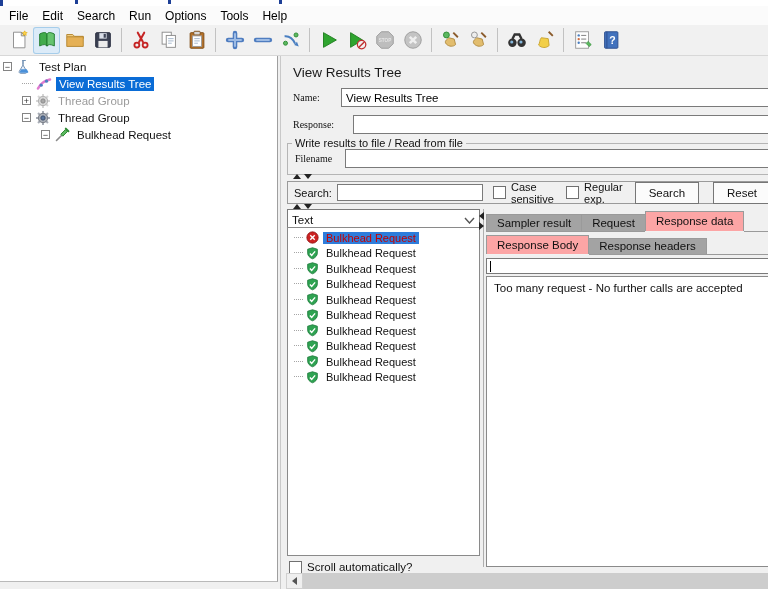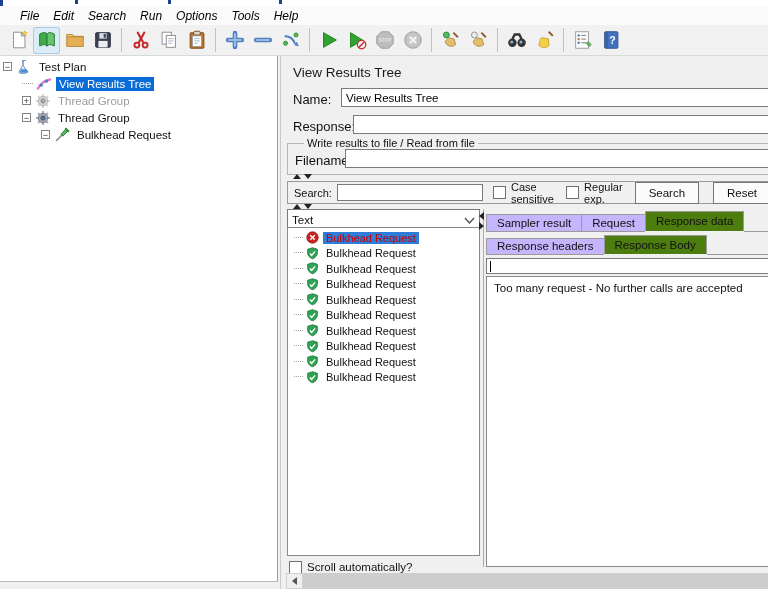--- a/index.html
+++ b/index.html
@@ -6,21 +6,21 @@
   body{
     width:768px;height:589px;position:relative;overflow:hidden;
     background:#f0f0f0;font-family:"Liberation Sans",sans-serif;color:#111;
     -webkit-font-smoothing:antialiased;
   }
   
   .titlebar{position:absolute;left:0;top:0;right:0;height:6px;background:#fff;}
   .titlebar .edge{position:absolute;left:0;top:0;width:3px;height:6px;background:#1d3f96;}
   .titlebar .dash{position:absolute;top:0;width:3px;height:4px;background:#1d3f96;}
   .menubar{position:absolute;left:0;top:6px;right:0;height:19px;background:#fbfbfb;
-    display:flex;align-items:center;padding-left:13px;font-style:italic;}
+    display:flex;align-items:center;padding-left:2px;}
   .menu-item{padding:2px 7px;font-size:12px;color:#000;}
   .toolbar{position:absolute;left:0;top:25px;right:0;height:30px;background:#f1f1f1;
     border-bottom:1px solid #d8d8d8;display:flex;align-items:center;padding-left:5px;gap:1px;}
   .tool-btn{width:27px;height:27px;display:flex;align-items:center;justify-content:center;border-radius:3px;flex:none;}
   .tool-btn svg{width:22px;height:22px;display:block;}
   .tool-btn.highlight{background:#dcebf8;box-shadow:0 0 0 1px #a6cdea inset;}
   .tool-sep{width:1px;height:24px;background:#c2c2c2;margin:0 4px;flex:none;}
 
   
   .left-panel{position:absolute;left:0;top:56px;width:278px;bottom:7px;background:#fff;
@@ -33,29 +33,29 @@
   .tree-icon svg{width:16px;height:16px;display:block;}
   .tree-icon.disabled{filter:grayscale(1) brightness(1.15);opacity:.7;}
   .tree-label{font-size:11.5px;padding:1px 3px;text-align:center;}
   .tree-label.selected{background:#0a6cd6;color:#fff;}
   .tree-label.disabled{color:#9b9b9b;}
 
   
   .right-panel{position:absolute;left:280px;top:56px;right:0;bottom:0;background:#f0f0f0;
     border-left:1px solid #c9c9c9;overflow:hidden;}
   .rp-title{position:absolute;left:12px;top:9px;font-size:13.5px;color:#1a1a1a;}
-  .fld-label{position:absolute;font-size:13px;color:#111;}
+  .fld-label{position:absolute;font-size:10px;color:#111;font-family:Liberation Serif, serif;}
   .txt-input{position:absolute;background:#fff;border:1px solid #7a7a7a;font-size:11.5px;
     padding:1px 4px;font-family:"Liberation Sans",sans-serif;box-sizing:border-box;}
   .name-label{left:12px;top:36px;}
   .name-input{left:60px;top:32px;right:-4px;height:19px;}
   .comments-label{left:12px;top:63px;}
   .comments-input{left:72px;top:59px;right:-4px;height:19px;}
   .file-group{position:absolute;left:6px;top:81px;right:-4px;height:36px;border:1px solid #b5b5b5;margin:0;padding:0;}
-  .file-group legend{font-size:11px;padding:0 3px;margin-left:16px;}
+  .file-group legend{font-size:11px;padding:0 3px;margin-left:4px;}
   .filename-label{left:14px;top:97px;}
   .filename-input{left:64px;top:93px;right:-4px;height:19px;}
 
   .split-arrows{position:absolute;display:flex;gap:3px;}
   .tri{width:0;height:0;border-style:solid;}
   .tri-up{border-width:0 4px 5px 4px;border-color:transparent transparent #222 transparent;}
   .tri-down{border-width:5px 4px 0 4px;border-color:#222 transparent transparent transparent;}
   .tri-left{border-width:4px 5px 4px 0;border-color:transparent #222 transparent transparent;}
   .tri-right{border-width:4px 0 4px 5px;border-color:transparent transparent transparent #222;}
 
@@ -83,23 +83,23 @@
   .res-label.selected{background:#2e7ddb;}
   .scroll-row{position:absolute;left:8px;top:505px;display:flex;align-items:flex-start;}
 
   
   .v-divider{position:absolute;left:202px;top:153px;width:1px;height:358px;background:#aeaeae;}
   .v-div-arrows{left:198px;top:156px;flex-direction:column;gap:2px;}
 
   
   .tabs{position:absolute;left:205px;top:156px;right:-4px;height:20px;display:flex;align-items:flex-end;
     border-bottom:1px solid #9a9a9a;box-sizing:border-box;}
-  .tab{height:17px;line-height:16px;font-size:11.5px;padding:0 10px;background:#c4b5fd;
+  .tab{height:17px;line-height:16px;font-size:11.5px;padding:0 10px;background:#a3a3a3;
     border:1px solid #9a9a9a;border-bottom:none;margin-right:-1px;box-sizing:border-box;}
-  .tab.active{height:20px;line-height:19px;background:#4d7c0f;position:relative;z-index:2;
+  .tab.active{height:20px;line-height:19px;background:#fca5a5;position:relative;z-index:2;
     box-shadow:0 1px 0 #f2f2f2;}
   .subtabs{top:180px;height:19px;}
   .subtabs .tab{height:16px;line-height:15px;}
   .subtabs .tab.active{height:19px;line-height:18px;}
   .resp-search{left:205px;top:202px;right:-4px;height:16px;padding:1px 3px;}
   .caret{display:inline-block;width:1px;height:11px;background:#000;vertical-align:middle;}
   .resp-body{position:absolute;left:205px;top:220px;right:-4px;height:291px;background:#fff;
     border:1px solid #8a8a8a;box-sizing:border-box;padding:5px 7px;font-size:11.5px;}
 
   
@@ -503,22 +503,22 @@
     <div class="tri tri-left"></div>
     <div class="tri tri-right"></div>
   </div>
 
   <div class="tabs">
       <div class="tab">Sampler result</div>
       <div class="tab">Request</div>
       <div class="tab active">Response data</div>
     </div>
   <div class="tabs subtabs">
+      <div class="tab active">Response Body</div>
       <div class="tab">Response headers</div>
-      <div class="tab active">Response Body</div>
     </div>
 
   <div class="txt-input resp-search"><span class="caret"></span><span></span></div>
 
   <div class="resp-body">
     <span>Too many request - No further calls are accepted</span>
   </div>
 
   <div class="h-scroll">
     <div class="arrow-btn">

